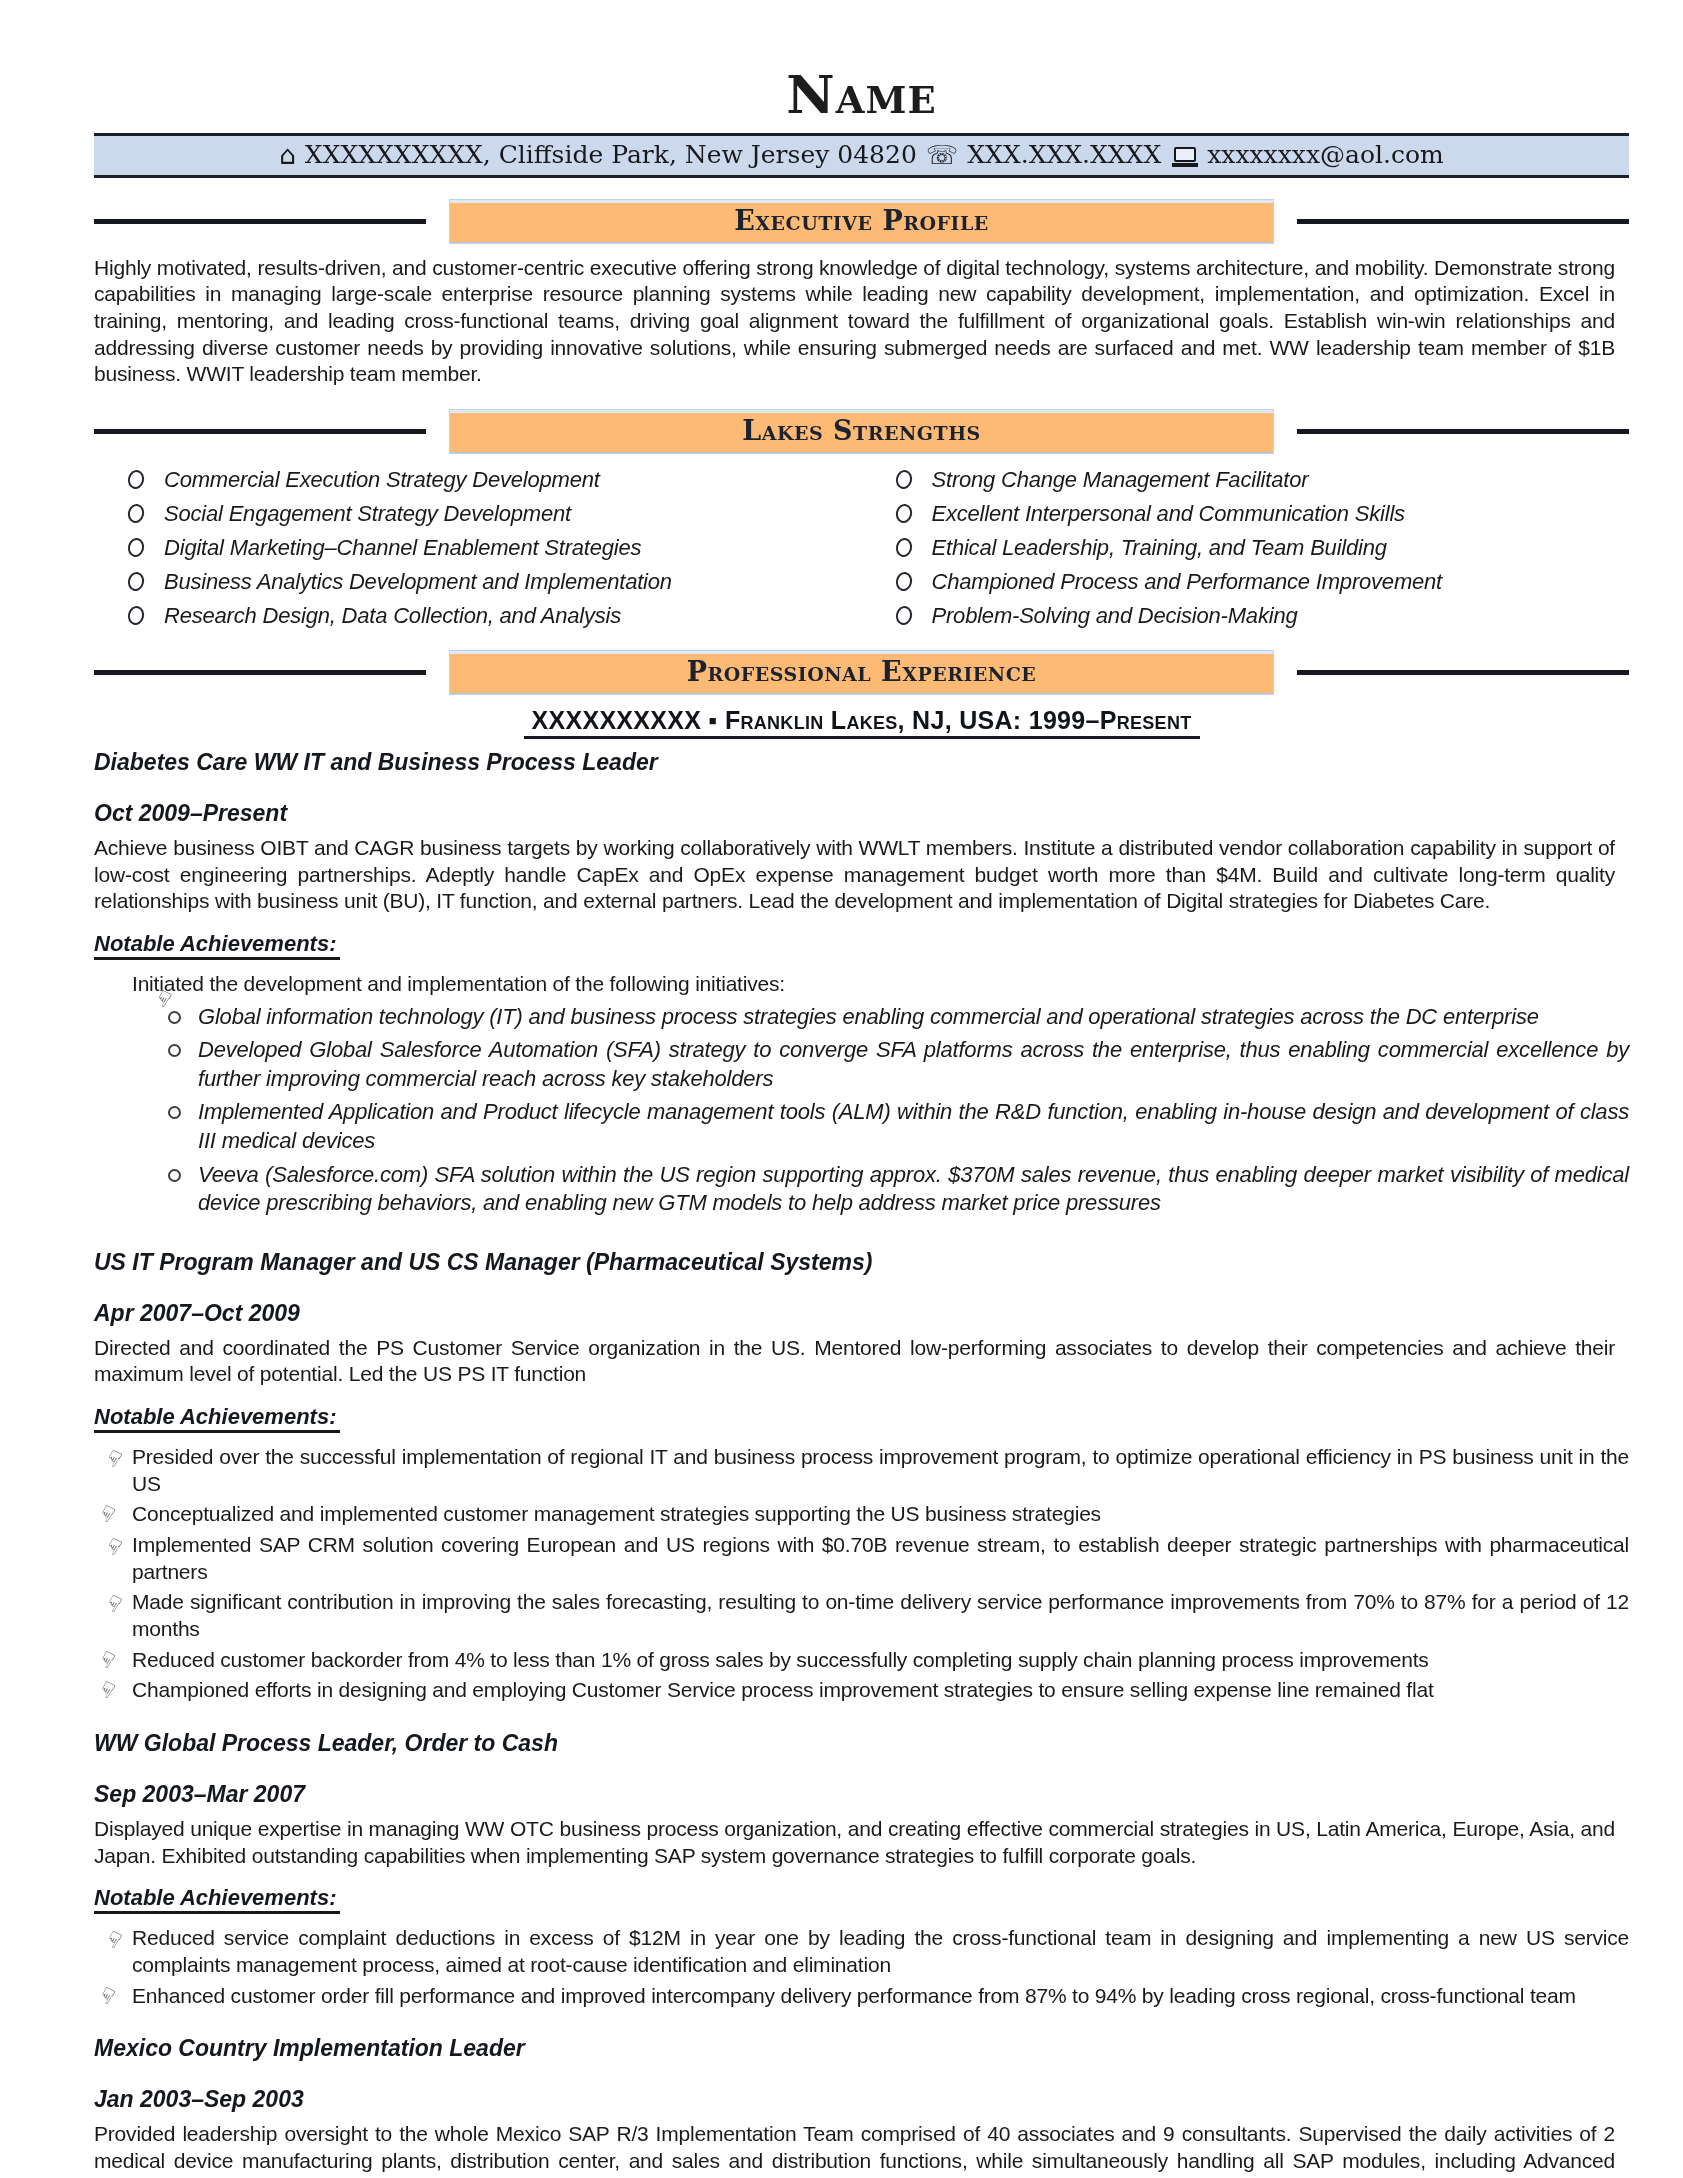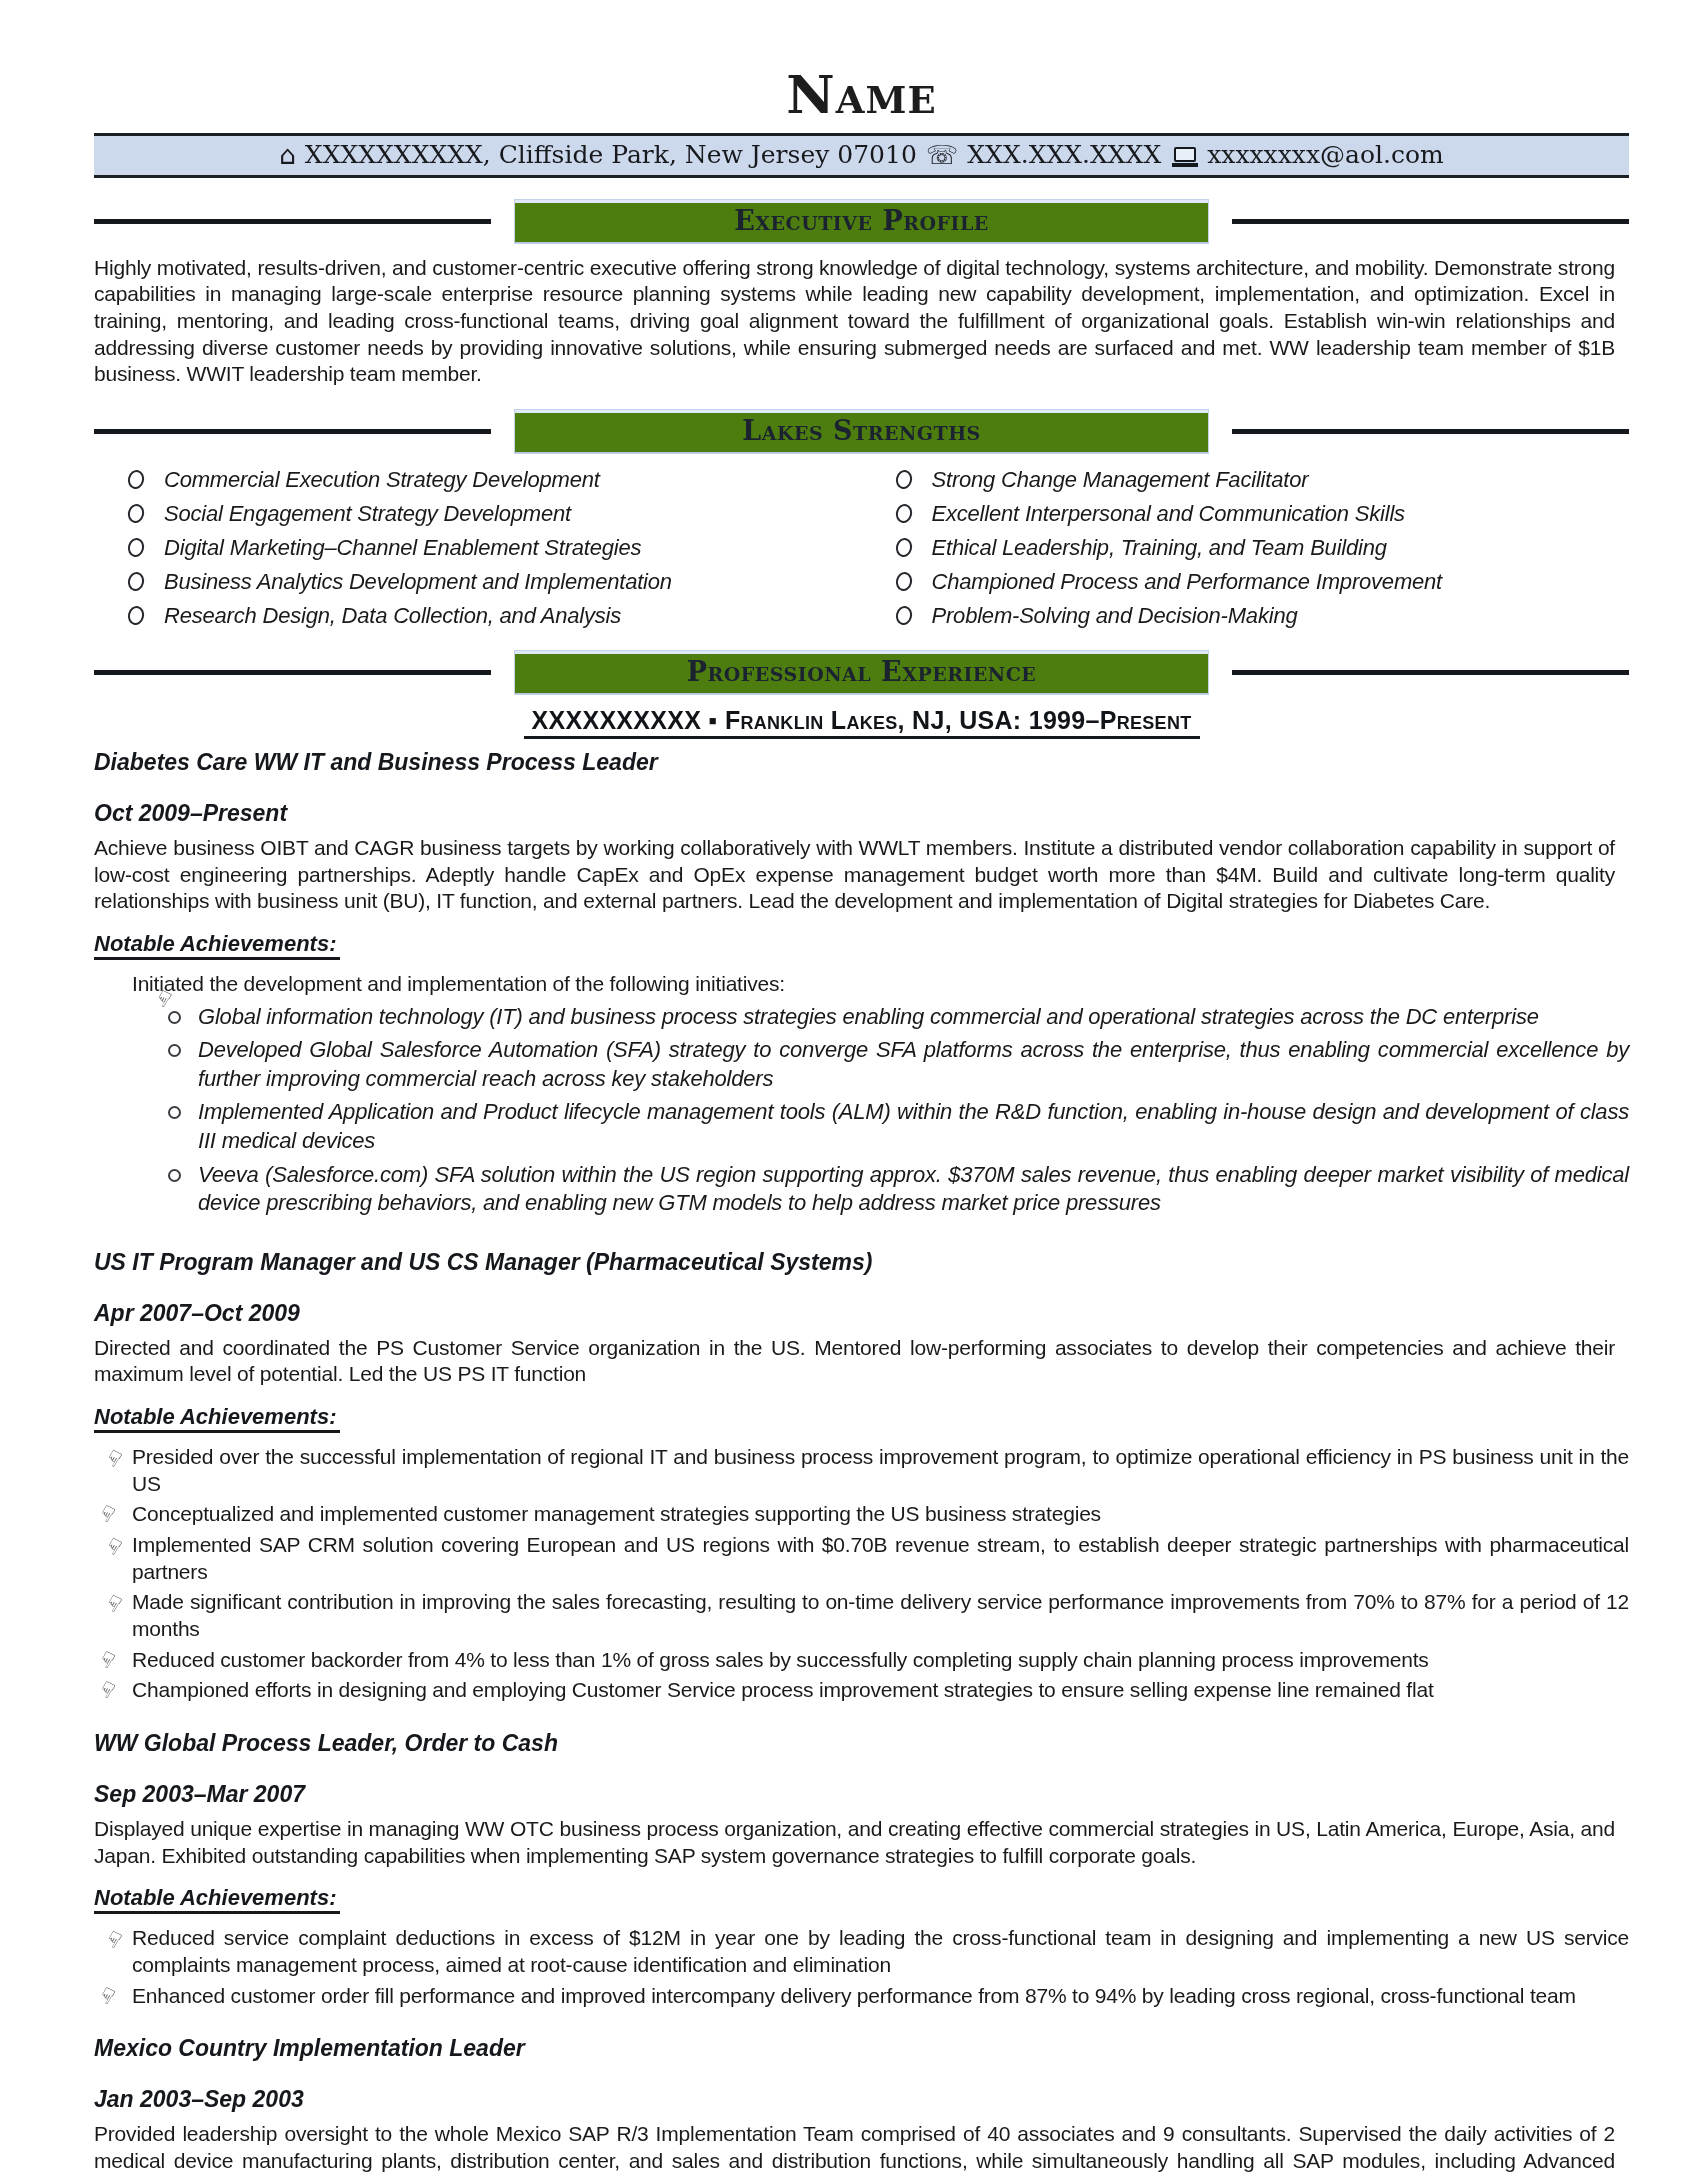--- a/index.html
+++ b/index.html
@@ -27,22 +27,22 @@
     position:relative;display:inline-block;width:22px;height:15px;box-sizing:border-box;
     border:2px solid #14171c;border-radius:2px;background:#e9eff8;margin:0 2px 6px 4px;top:3px;
   }
   .computer-icon::after{
     content:"";position:absolute;left:-4px;right:-4px;bottom:-7px;height:4px;background:#14171c;
   }
   
   .sec-head{display:flex;align-items:center;margin:22px 0 12px 0;}
   .rule{flex:1;height:5px;background:#15181c;}
   .sec-box{
-    width:693px;margin:0 24px;padding:5px 0 7px 0;text-align:center;
-    background:#4d7c0f;
+    width:823px;margin:0 24px;padding:5px 0 7px 0;text-align:center;
+    background:#fdba74;
     box-shadow:inset 0 3px 0 #dfe9f7, inset 0 -1px 0 #b3c5de, 0 0 0 1px #c2d2e9;
     font-family:"DejaVu Serif",serif;font-weight:bold;font-variant:small-caps;
     font-size:27px;color:#1b2330;letter-spacing:0.5px;
   }
   
   .body-just{
     text-align:justify;font-size:21px;line-height:1.27;
     letter-spacing:-0.2px;margin:8px 14px 0 0;
   }
   
@@ -89,21 +89,21 @@
 </style>
 </head>
 <body>
 
 <div class="page">
 
   <h1 class="name">Name</h1>
 
   <div class="contact-bar">
     <span class="glyph-icon">⌂</span>
-    <span>XXXXXXXXXX, Cliffside Park, New Jersey 07010</span>
+    <span>XXXXXXXXXX, Cliffside Park, New Jersey 04820</span>
     <span class="glyph-icon">☏</span>
     <span>XXX.XXX.XXXX</span>
     <span class="computer-icon"></span>
     <span>xxxxxxxx@aol.com</span>
   </div>
 
   <div class="sec-head">
     <div class="rule"></div>
     <div class="sec-box">Executive Profile</div>
     <div class="rule"></div>

